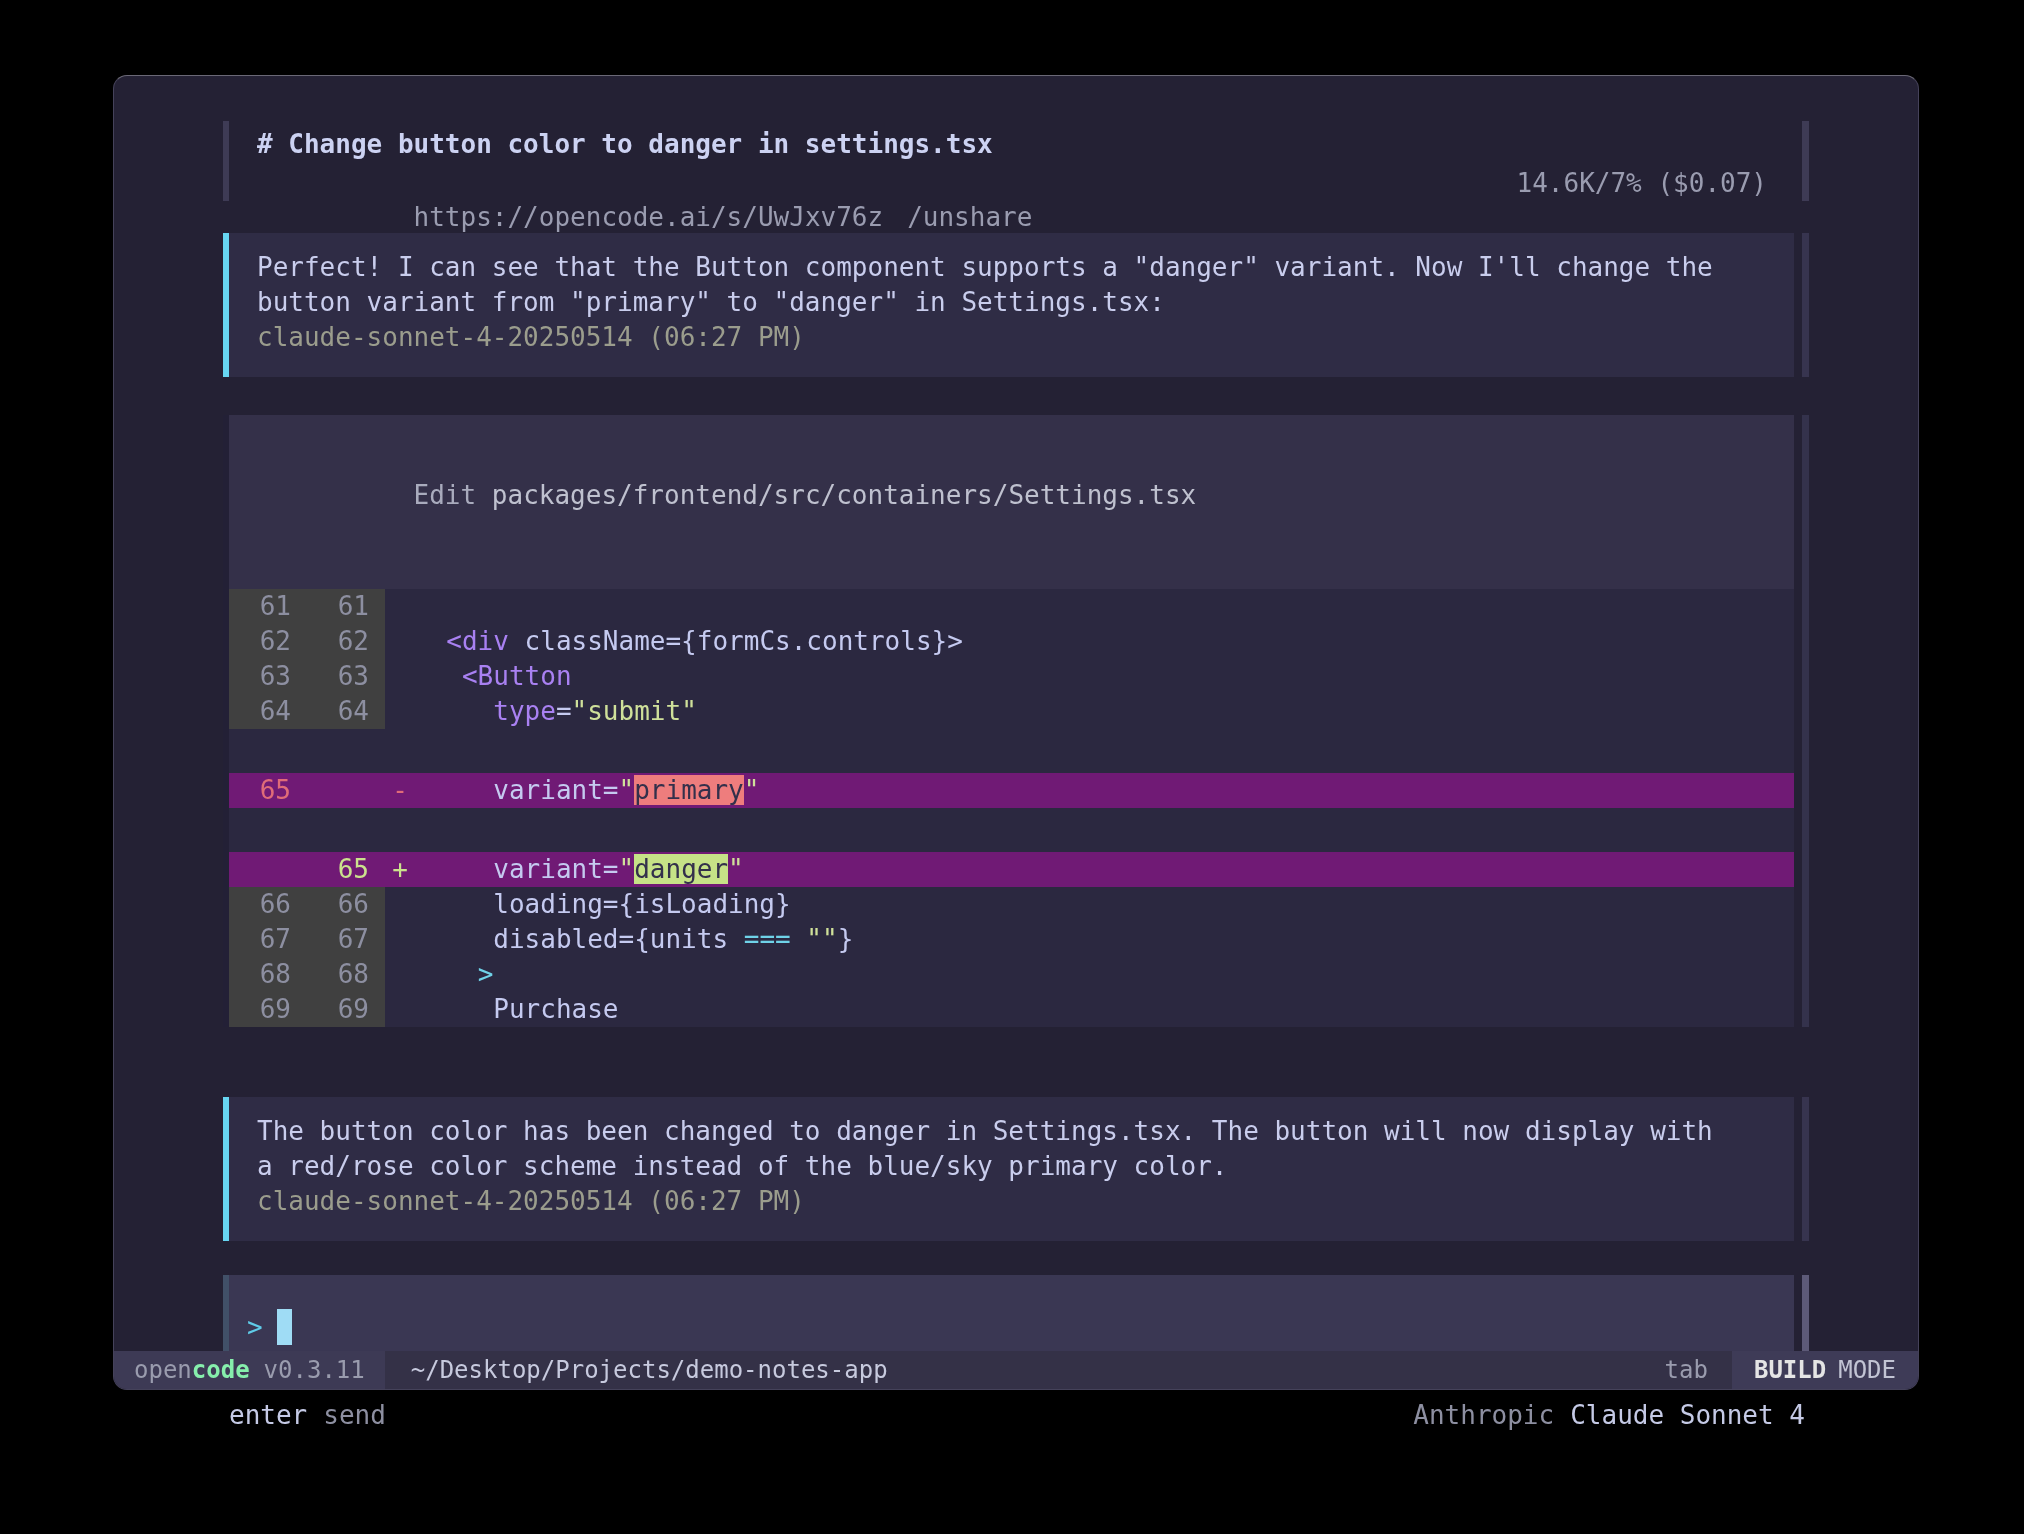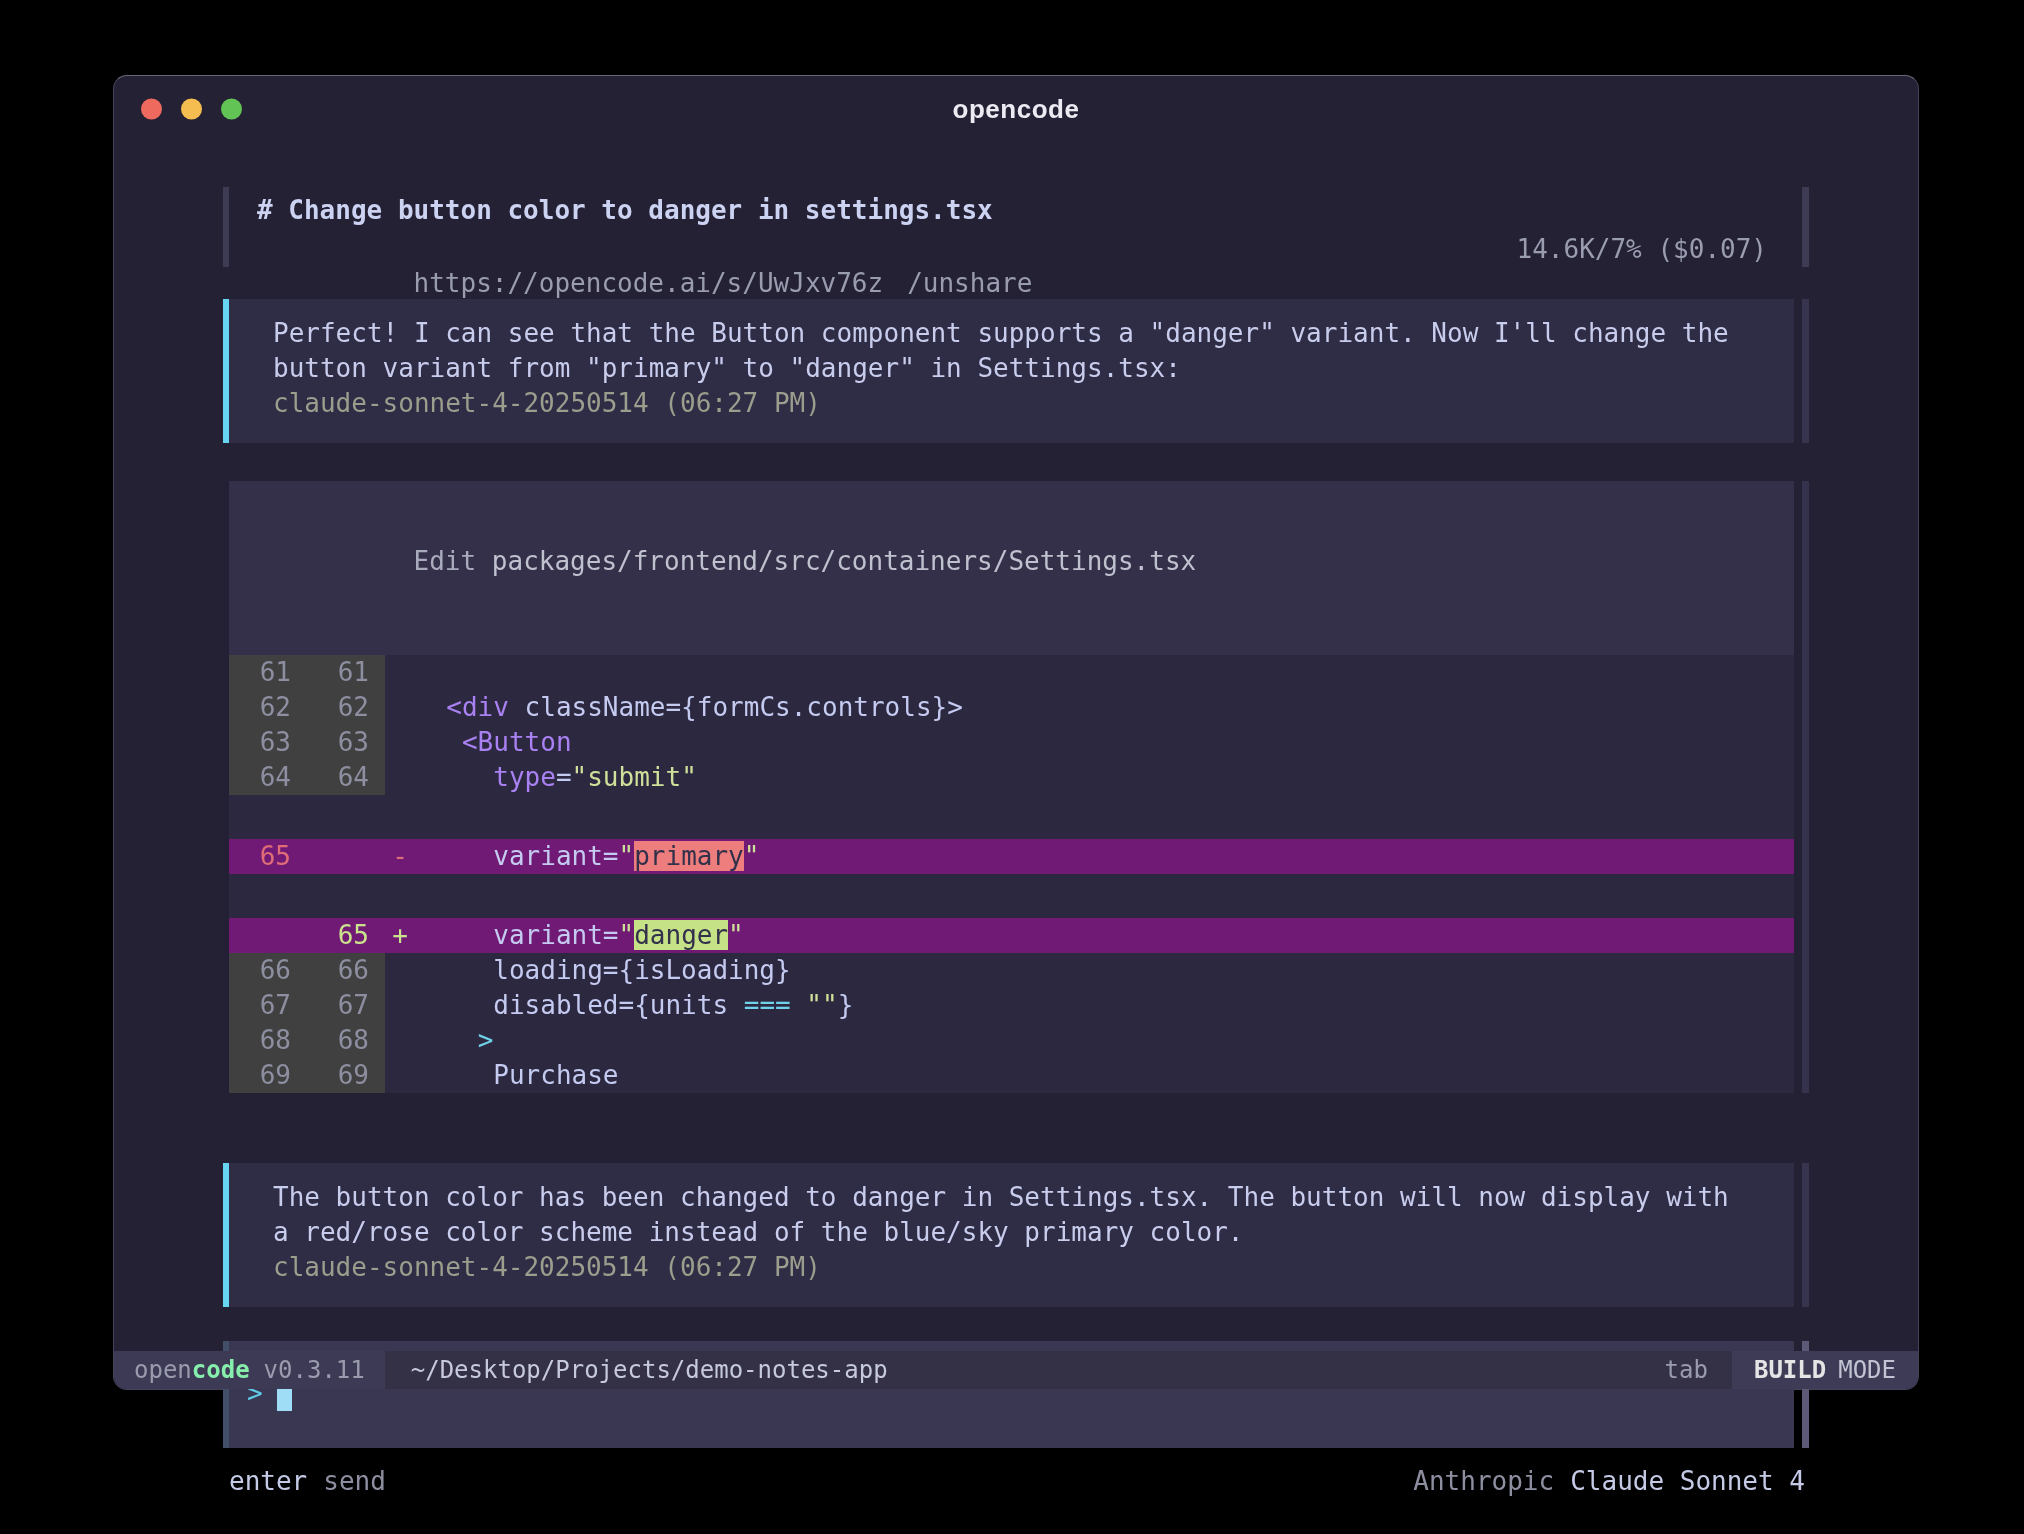--- a/index.html
+++ b/index.html
@@ -27,21 +27,21 @@
   .share::after { content:""; position:absolute; right:0; top:0; bottom:0; width:7px; background:#3e3b55; }
   .share-title { font-size:26px; line-height:38px; font-weight:700; color:#ccd2f2; white-space:pre; }
   .share-url-line { font-size:26px; line-height:36px; color:#9a9cb0; white-space:pre; }
   .share-unshare { margin-left:24px; color:#9a9cb0; }
   .share-usage { align-self:flex-end; font-size:26px; line-height:36px; color:#9a9cb0; }
 
   
   .msg { position:relative; }
   .msg-inner { margin-right:15px; border-left:6px solid #67d6f2; background:#2f2c45; padding:17px 30px 22px 28px; }
   .msg-rbar { position:absolute; right:0; top:0; bottom:0; width:7px; background:#37344f; }
-  .msg p { font-size:26px; line-height:35px; color:#c9cded; white-space:pre;margin-left:16px; }
+  .msg p { font-size:26px; line-height:35px; color:#c9cded; white-space:pre; }
   .msg .meta { color:#9b9d8d; }
 
   
   .edit { margin-top:38px; position:relative; }
   .edit-inner { margin-right:15px; border-left:6px solid #232036; background:#343049; padding-top:26px; }
   .edit-rbar { position:absolute; right:0; top:0; bottom:0; width:7px; background:#34324c; }
   .edit-header { padding:0 28px; font-size:26px; line-height:36px; margin-bottom:40px; white-space:pre; }
   .edit-tool { color:#a9abbd; } .edit-file { color:#bfc1cf;text-align:right; }
 
   .diff { font-size:26px; background:#2b2840; }
@@ -84,28 +84,20 @@
   .sb-spacer { flex:1; }
   .sb-tab { color:#9a9cae; padding:0 24px; }
   .sb-mode { background:#3e3b57; height:100%; display:flex; align-items:center; padding:0 22px; white-space:pre; }
   .sb-mode-primary { color:#e5e5e5; font-weight:700; } .sb-mode-secondary { color:#c2c4d4; margin-left:12px; }
 </style>
 </head>
 <body>
 
 <div class="window">
 
-  <div class="titlebar">
-    <div class="traffic">
-      <span class="dot red"></span>
-      <span class="dot yellow"></span>
-      <span class="dot green"></span>
-    </div>
-    <span class="win-title">opencode</span>
-  </div>
 
   <div class="content">
 
     <div class="share">
       <div>
         <div class="share-title"># Change button color to danger in settings.tsx</div>
         <div class="share-url-line">
           <span>https://opencode.ai/s/UwJxv76z</span><span class="share-unshare">/unshare</span>
         </div>
       </div>

